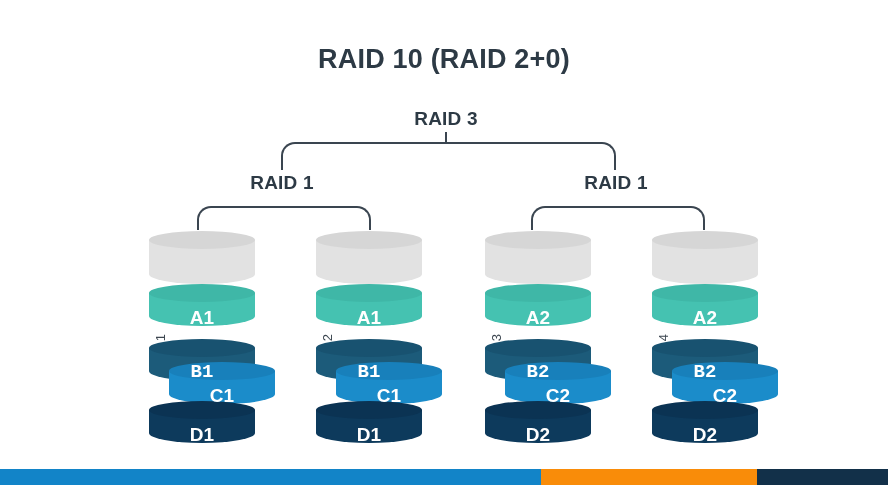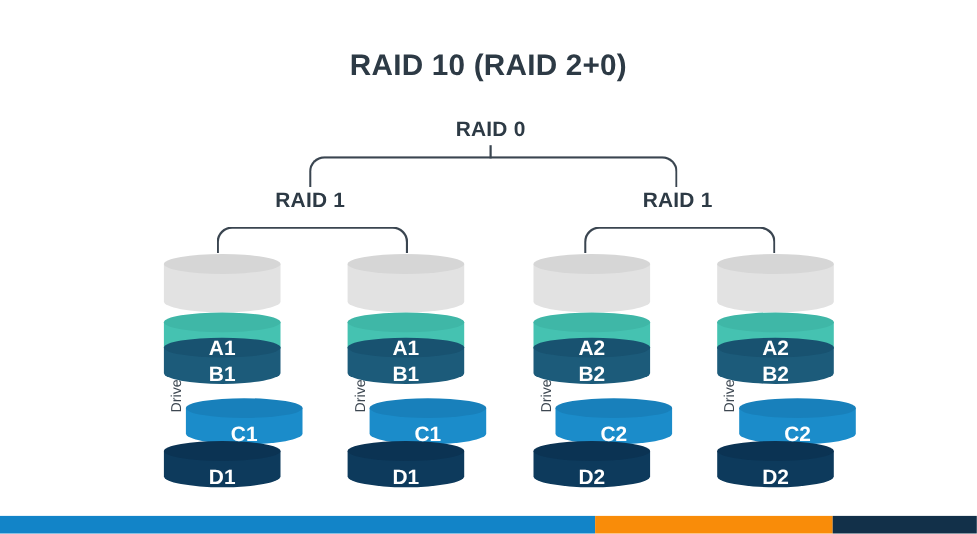--- a/index.html
+++ b/index.html
@@ -95,36 +95,36 @@
   .seg.empty{top:0;height:56px;}
   .seg.empty .body{height:44px;background:#e2e2e2;}
   .seg.empty .cap{background:#d6d6d6;}
 
   
   .seg.band{height:48px;}
   .seg.band .body{height:33px;}
   .seg.band .txt{top:24px;}
 
   .seg.b-a{top:53px;}
-  .seg.b-b{top:76px;}
+  .seg.b-b{top:108px;font-family:Liberation Mono, monospace;}
   .seg.b-c{top:131px;margin-left:20px;}
   .seg.b-d{top:170px;}
 
   
   .botbar{position:absolute;left:0;bottom:0;width:888px;height:16px;}
   .botbar span{position:absolute;top:0;height:16px;display:block;}
 </style>
 </head>
 <body style="background: rgb(255, 255, 255);">
 
 <div class="stage">
 
   <div class="title">RAID 10 (RAID 2+0)</div>
 
-  <div class="glabel raid0">RAID 0</div>
+  <div class="glabel raid0">RAID 3</div>
   <div class="tick t0"></div>
   <div class="bracket b0"></div>
 
   <div class="glabel raid1a">RAID 1</div>
   <div class="bracket b1a"></div>
 
   <div class="glabel raid1b">RAID 1</div>
   <div class="bracket b1b"></div>
 
   <div class="drive d1">

